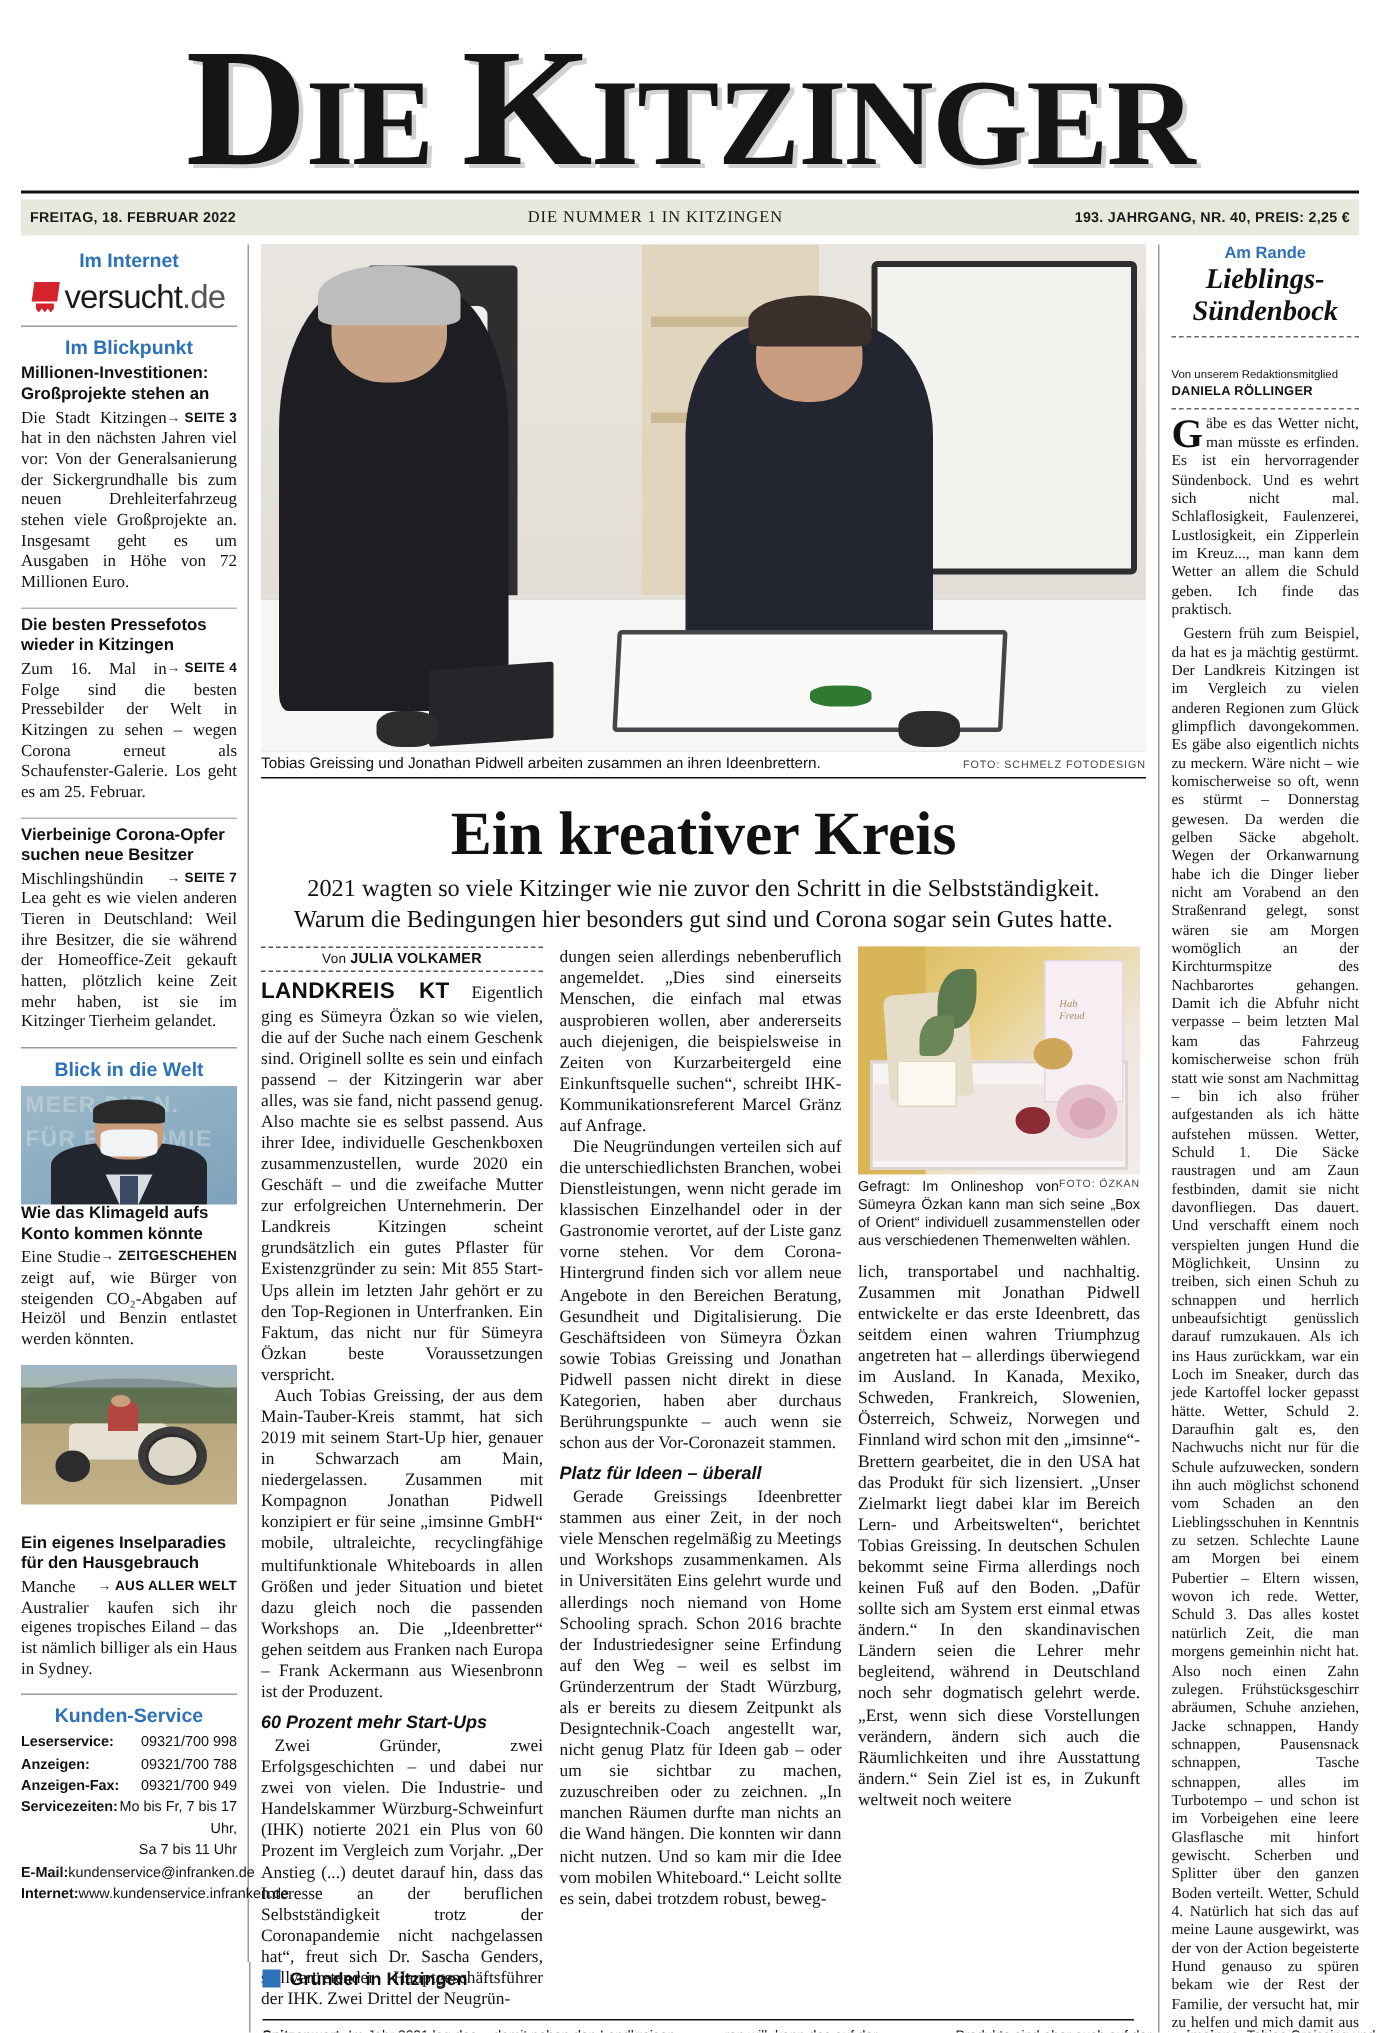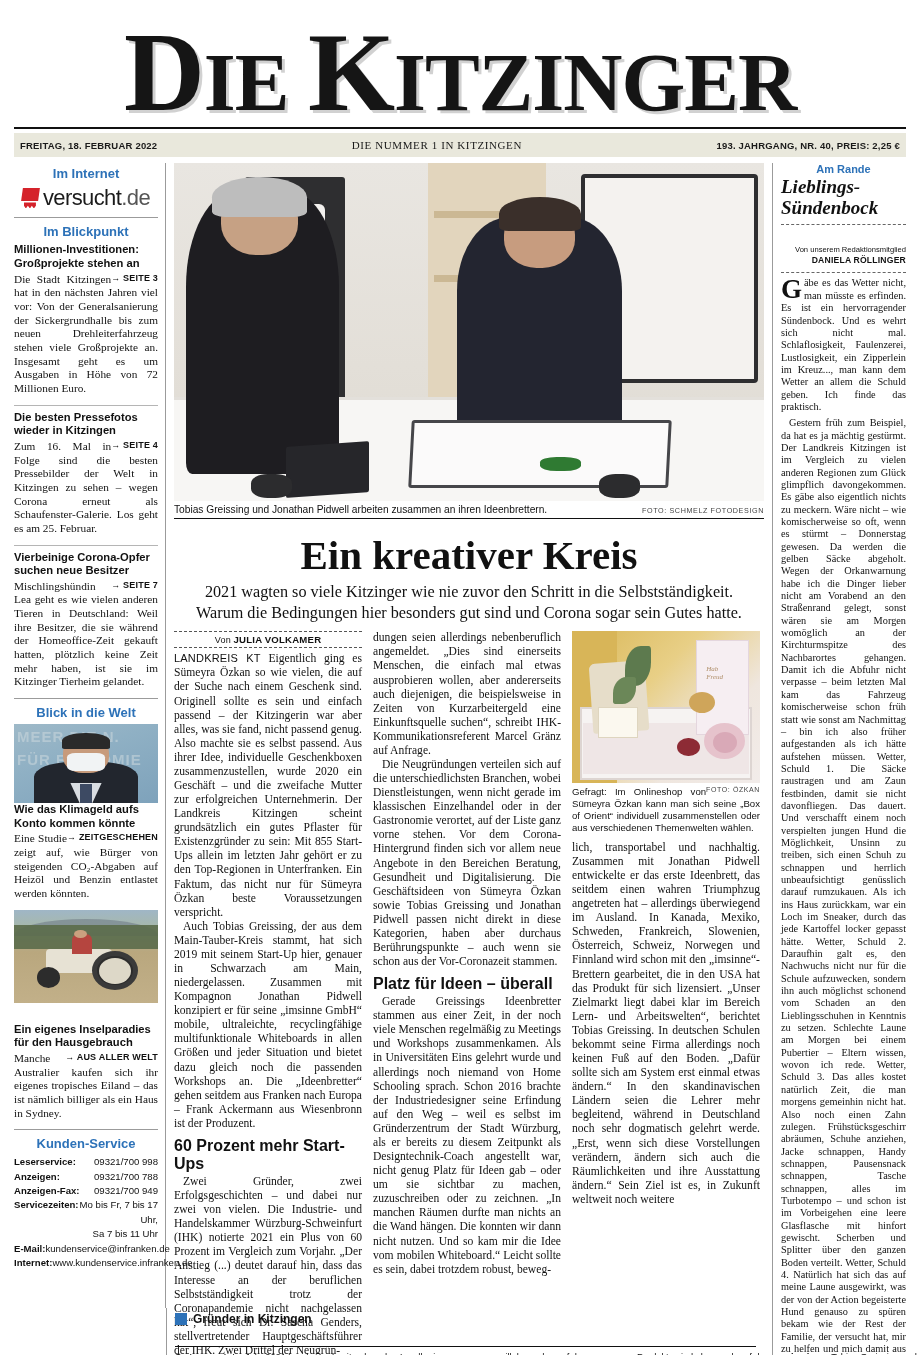--- a/index.html
+++ b/index.html
@@ -209,26 +209,27 @@
   .art-col { width: 188px; flex:none; }
   .art-p {
     font-family:"Liberation Serif",serif;
     font-size:11.6px;
     line-height:1.215;
     text-align: justify;
     hyphens: auto;
     text-indent: 9px;
   }
   .art-p.first { text-indent: 0; }
-  .art-p .lead { font-family:"Liberation Sans",sans-serif; font-weight:normal; font-size:11px; letter-spacing:.2px; }
+  .art-p .lead { font-family:"Liberation Sans",sans-serif; font-weight:bold; font-size:15px; letter-spacing:.2px; }
   .sub-head {
     font-family:"Liberation Sans",sans-serif;
     font-weight:bold;
-    font-size:16px;
+    font-size:12px;
     margin: 6px 0 2px;
+    font-style: italic;
   }
 
   .inline-photo {
     width:100%; height:152px; position:relative; overflow:hidden;
     background: linear-gradient(135deg,#d9b758 0%, #e8cf86 38%, #efe6de 70%, #f2ecea 100%);
   }
   .ip-box { position:absolute; left:4%; bottom:2%; width:92%; height:48%; background:#f6f3f2; border:2px solid #ddd5d2;}
   .ip-fill { position:absolute; left:6%; bottom:6%; width:88%; height:34%; background:#efe6e6; }
   .ip-pouch { position:absolute; left:10%; top:20%; width:30%; height:46%; background:#e6ddc9; border-radius:6px 6px 3px 3px; transform:rotate(-4deg); }
   .ip-label { position:absolute; left:14%; top:50%; width:21%; height:20%; background:#fbf8ef; border:1px solid #ded5bf; }
@@ -243,23 +244,23 @@
   .ip-bar { position:absolute; left:0; top:0; width:24%; height:100%; background:#d8b558; }
 
   .inline-cap {
     font-family:"Liberation Sans",sans-serif;
     font-size:9.6px; line-height:1.24; margin-top:3px; text-align: justify;
   }
   .inline-cap .cr { font-size:7px; letter-spacing:.6px; color:#444; float:right; }
 
   
   .r-kicker { font-family:"Liberation Sans",sans-serif; font-weight:bold; font-size:11px; color:#2d72b8; text-align:center; margin-bottom:2px;}
-  .r-title { font-family:"Liberation Serif",serif; font-style:italic; font-weight:bold; font-size:19px; line-height:1.06; text-align:left; }
+  .r-title { font-family:"Liberation Serif",serif; font-style:italic; font-weight:bold; font-size:19px; line-height:1.06; text-align:center; }
   .r-byline-rule { border-top:1px dashed #666; margin:6px 0 2px; }
-  .r-byline { text-align:right; font-family:"Liberation Sans",sans-serif; font-size:7.6px; line-height:1.35;margin-top:20px; }
+  .r-byline { text-align:left; font-family:"Liberation Sans",sans-serif; font-size:7.6px; line-height:1.35;margin-top:20px; }
   .r-byline b { font-size:8.6px; letter-spacing:.2px; }
   .r-body { font-family:"Liberation Serif",serif; font-size:10.3px; line-height:1.2; text-align:justify; hyphens:auto; margin-top:4px; }
   .r-body .dropcap { float:left; font-size:27px; line-height:0.78; font-weight:bold; padding-right:2px; padding-top:2px; font-family:"Liberation Serif",serif; }
 
   
   .infobox { margin-top: 4px; padding: 0 8px 0 0; }
   .ib-head { display:flex; align-items:center; gap:6px; border-bottom:1.5px solid #111; padding-bottom:20px; }
   .ib-square { width:12px; height:12px; background:#2d72b8; flex:none; }
   .ib-title { font-family:"Liberation Sans",sans-serif; font-weight:bold; font-size:12px; }
   .ib-cols { display:flex; gap:11px; margin-top:5px; }

